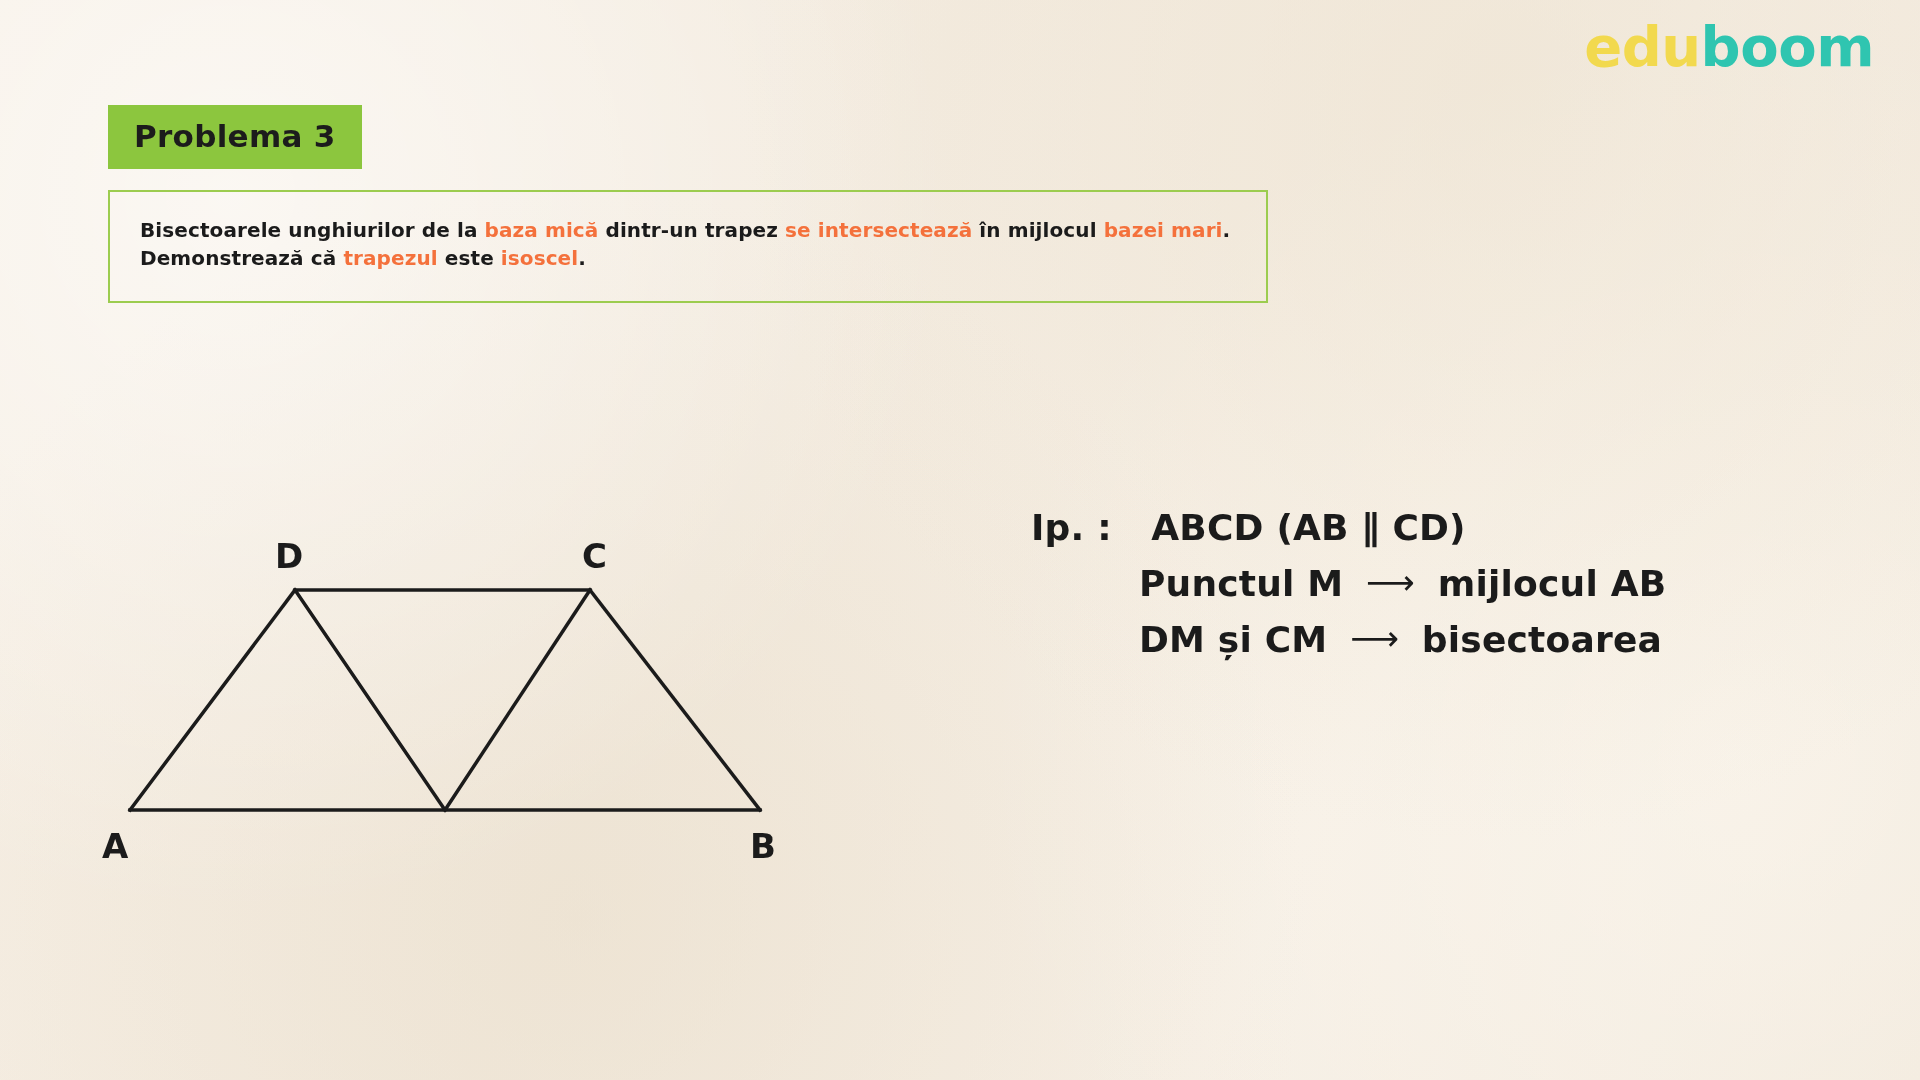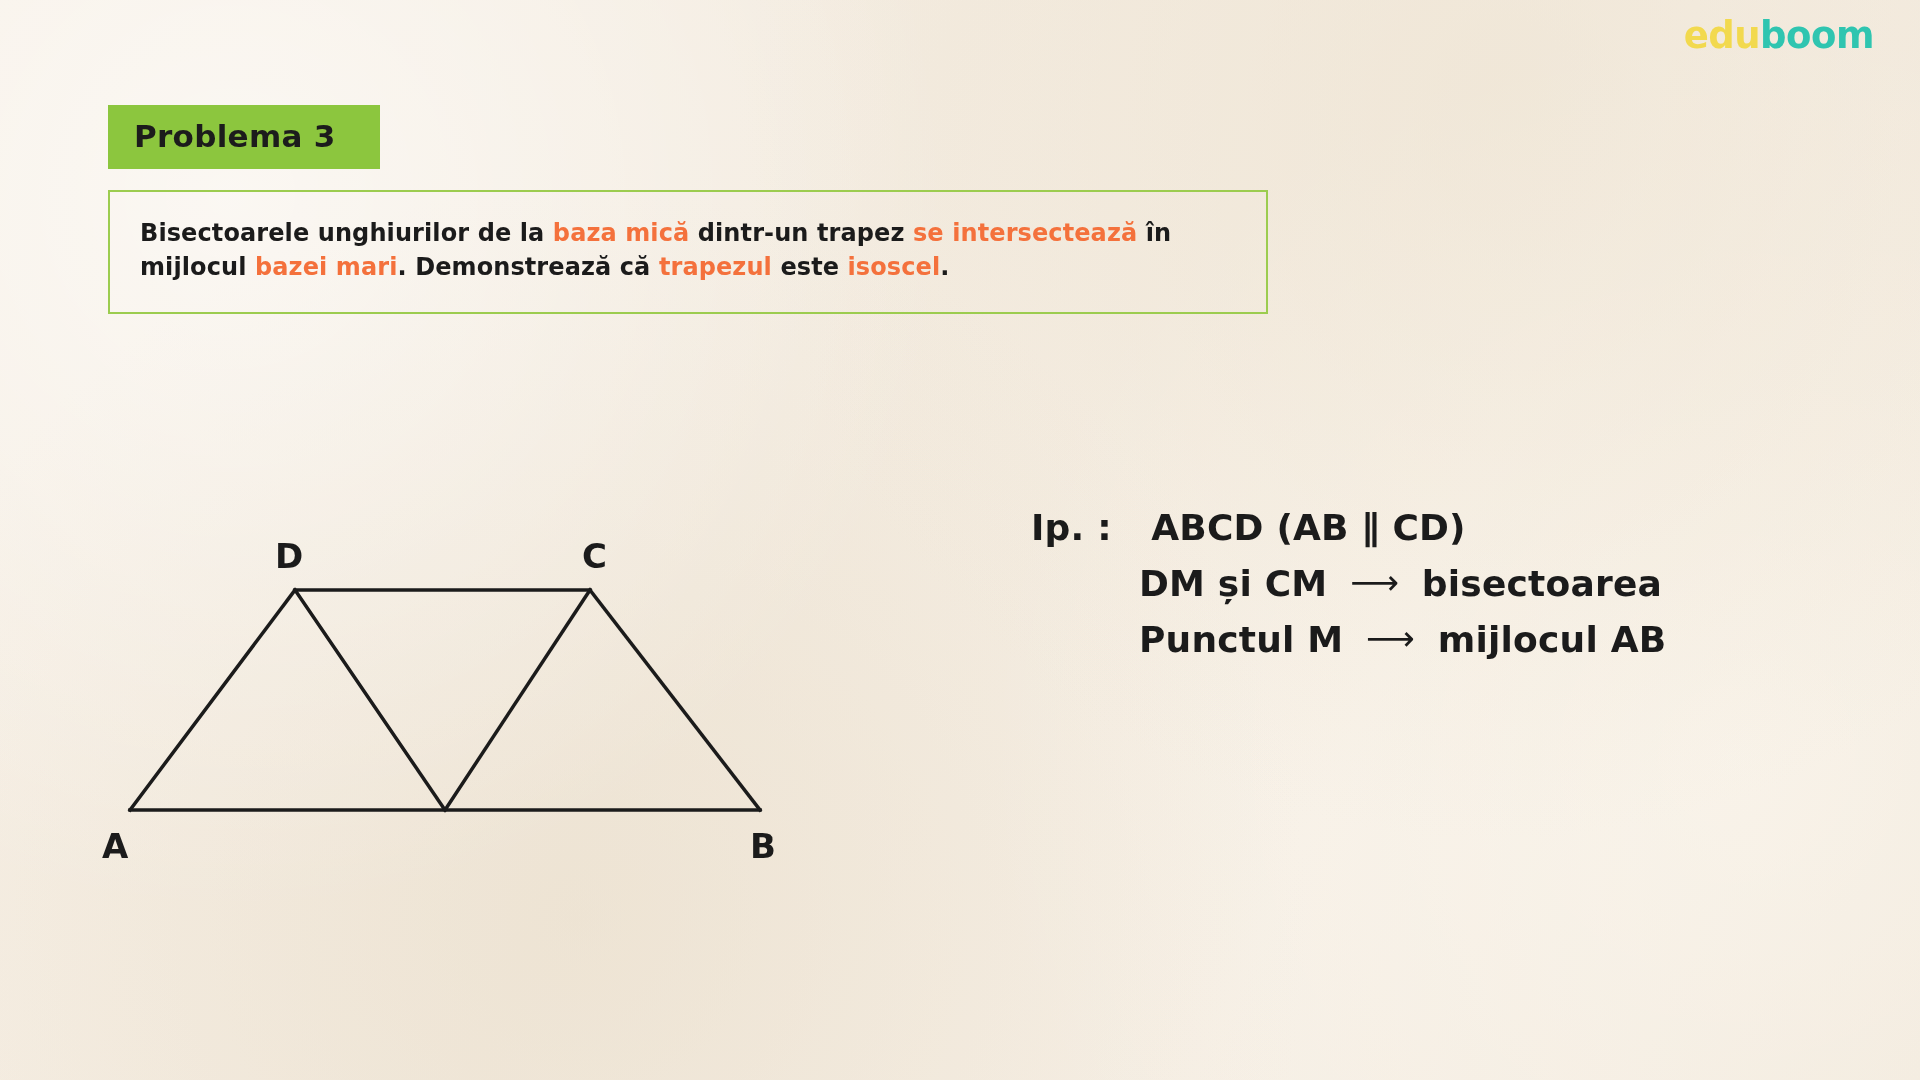--- a/index.html
+++ b/index.html
@@ -24,53 +24,53 @@
       radial-gradient(circle at 30% 85%, rgba(232,220,200,0.5) 0%, rgba(232,220,200,0) 45%),
       radial-gradient(circle at 90% 70%, rgba(255,252,245,0.45) 0%, rgba(255,252,245,0) 40%),
       linear-gradient(115deg, #f7f0e6 0%, #f3ebdf 40%, #f6efe5 70%, #f1e8db 100%);
     pointer-events: none;
   }
 
   .logo {
     position: absolute;
     top: 14px;
     right: 46px;
-    font-size: 37px;
+    font-size: 56px;
     font-weight: 700;
     letter-spacing: -0.5px;
     font-family: "DejaVu Sans", sans-serif;
   }
   .logo .edu { color: #f2d94e; }
   .logo .boom { color: #2fc5b0; }
 
   .problem-tag {
     position: absolute;
     left: 108px;
     top: 105px;
     background: #8cc63e;
     color: #1c1c1c;
     font-size: 31px;
     font-weight: 700;
-    padding: 13px 44px 15px 26px;
+    padding: 13px 26px 15px 26px;
     letter-spacing: 0.3px;
   }
 
   .statement-box {
     position: absolute;
     left: 108px;
     top: 190px;
     width: 1160px;
     border: 2px solid #9ccc4f;
     background: transparent;
     padding: 24px 30px 28px 30px;
     box-sizing: border-box;
   }
   .statement-box p {
     margin: 0;
-    font-size: 24px;
+    font-size: 20px;
     line-height: 1.42;
     font-weight: 700;
     color: #1b1b1b;
     letter-spacing: 0.1px;
   }
   .hl { color: #f4713c; }
 
   .figure {
     position: absolute;
     left: 90px;
@@ -144,22 +144,22 @@
   </svg>
 </div>
 
 <div class="given">
   <div class="line">
     <span>Ip. :</span>
     <span style="display:inline-block;width:14px"></span>
     <span>ABCD (AB ∥ CD)</span>
   </div>
   <div class="line indent">
+    <span>Punctul M</span>
+    <span class="arrow-glyph">⟶</span>
+    <span>mijlocul AB</span>
+  </div>
+  <div class="line indent">
     <span>DM și CM</span>
     <span class="arrow-glyph">⟶</span>
     <span>bisectoarea</span>
   </div>
-  <div class="line indent">
-    <span>Punctul M</span>
-    <span class="arrow-glyph">⟶</span>
-    <span>mijlocul AB</span>
-  </div>
 </div>
 
 </body></html>

